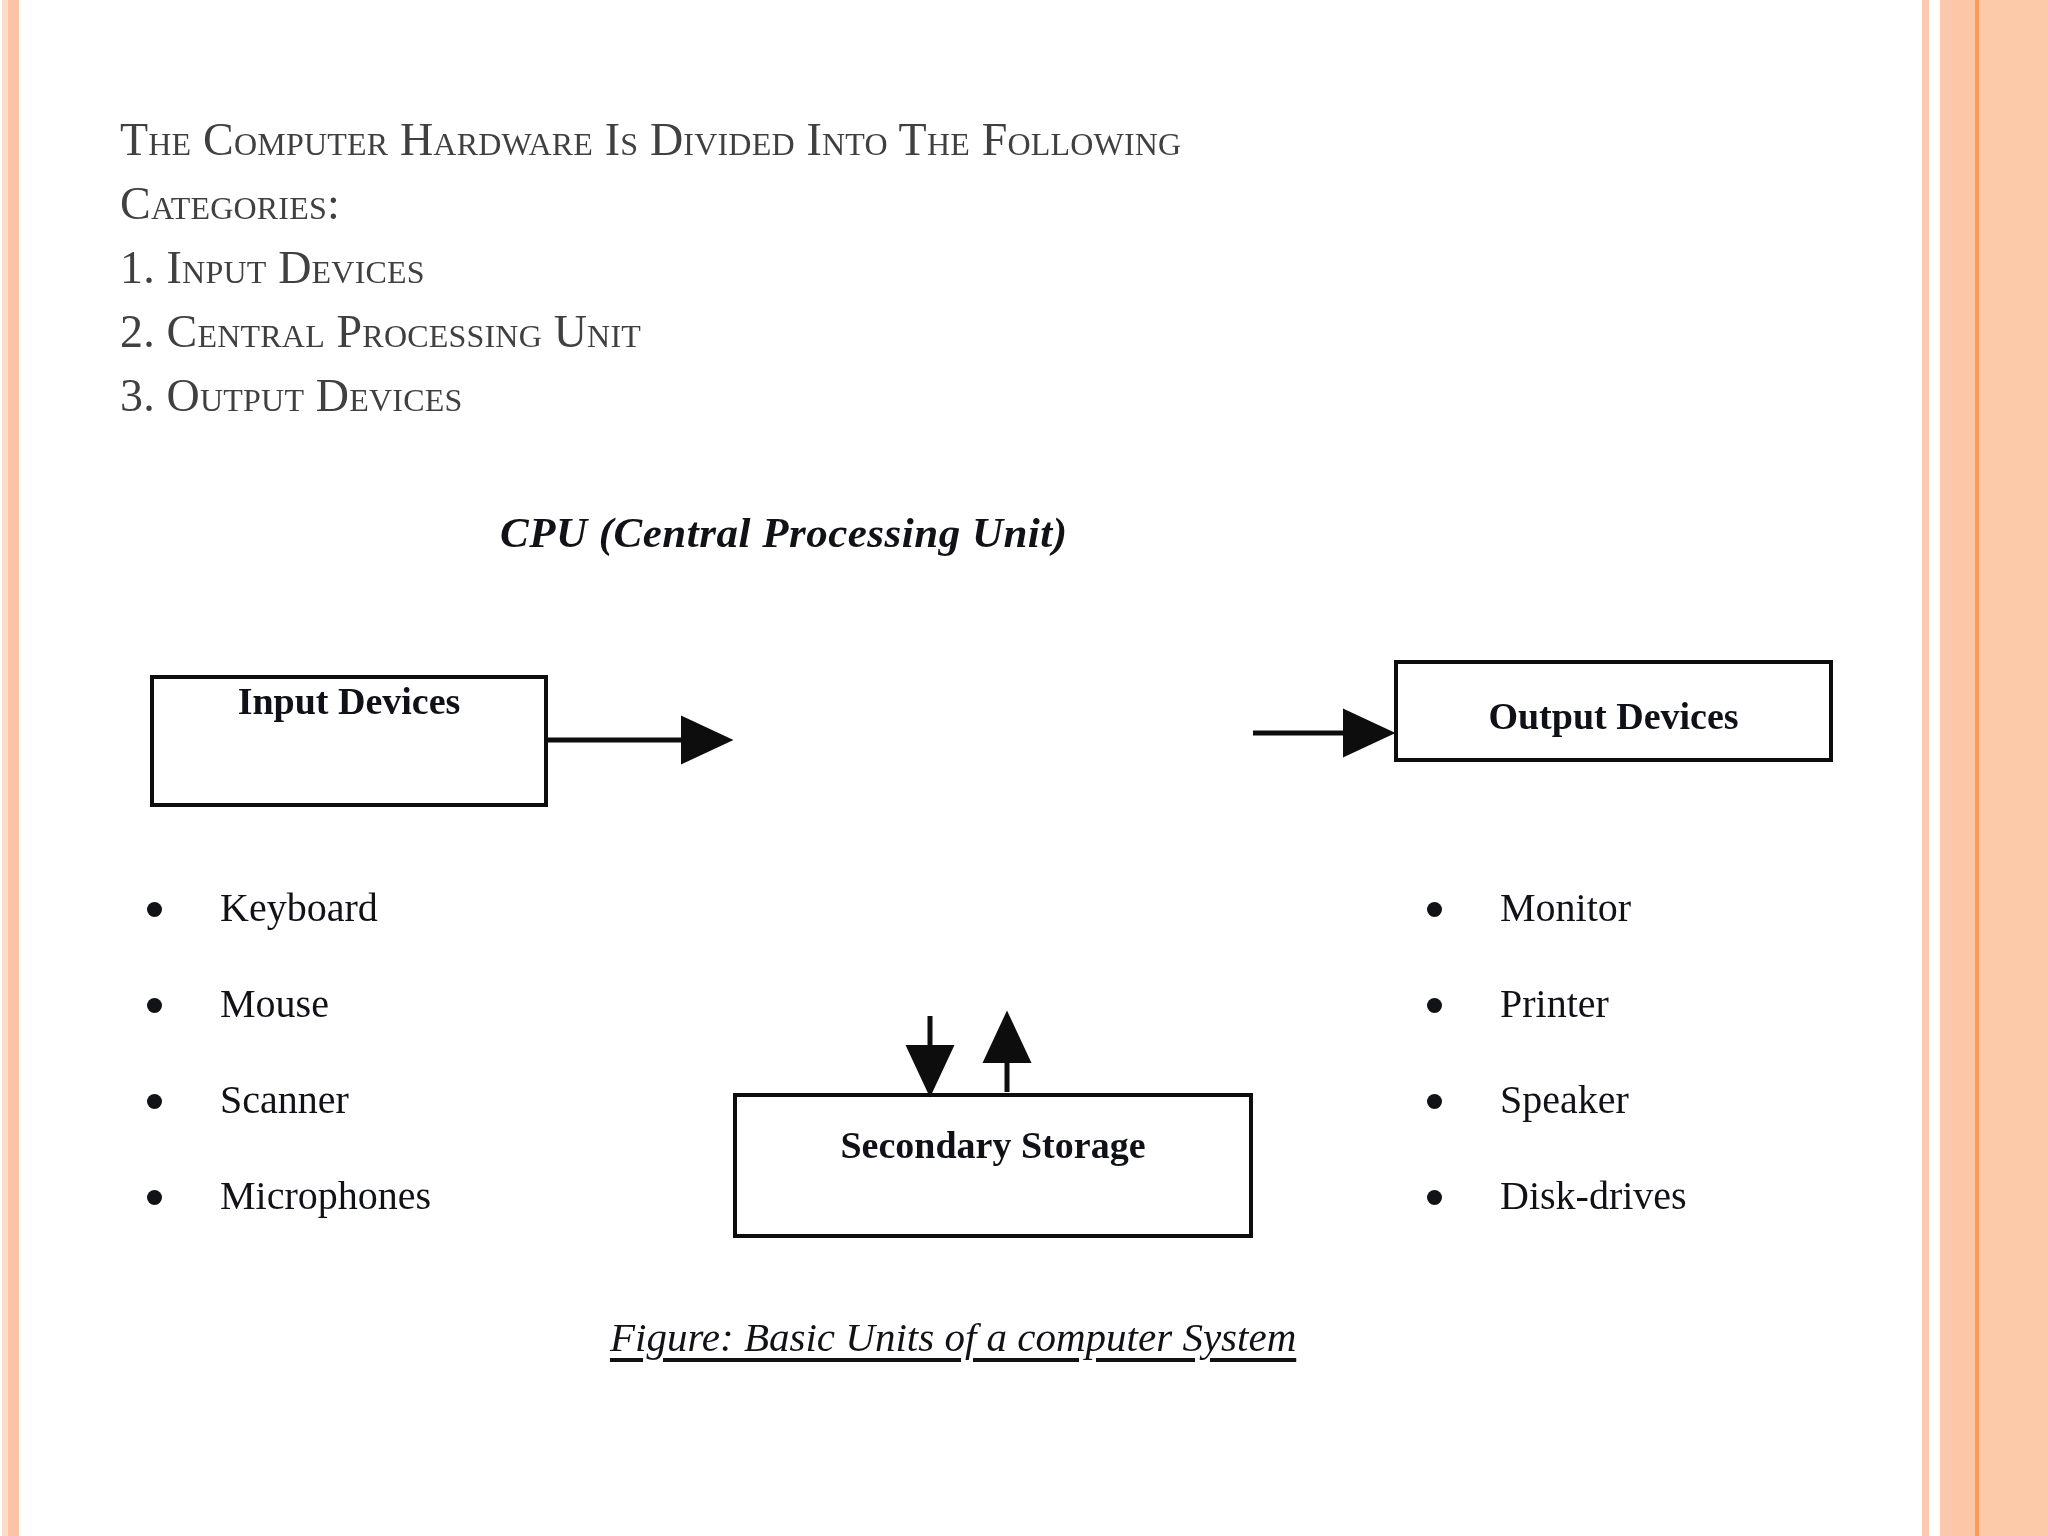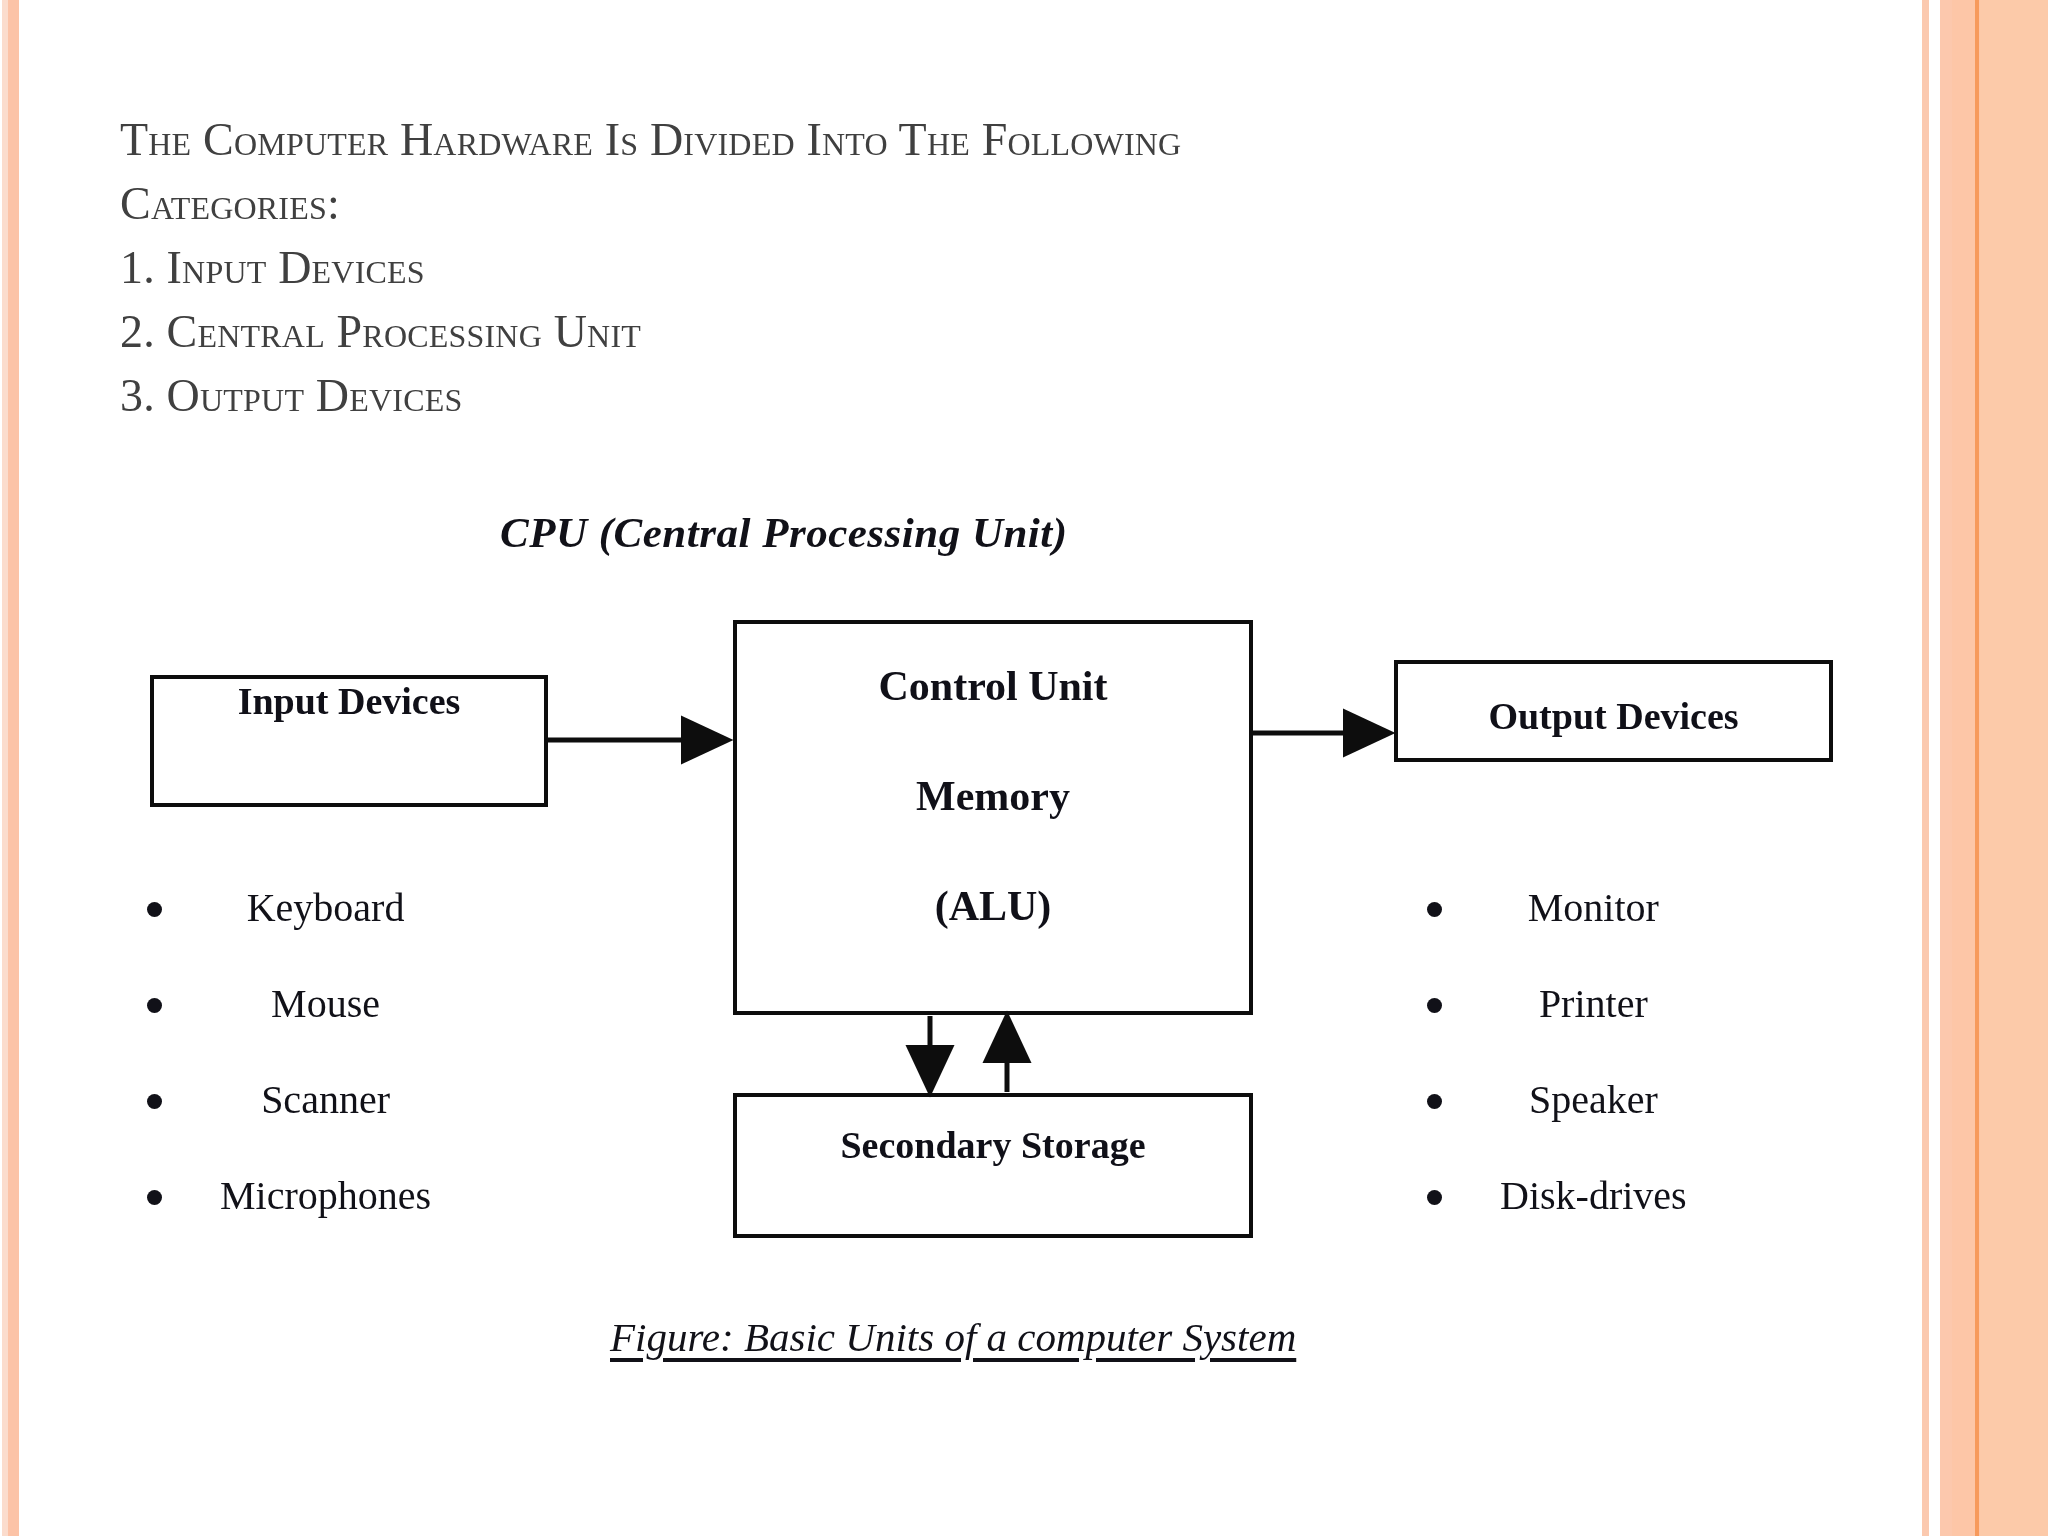--- a/index.html
+++ b/index.html
@@ -117,21 +117,20 @@
   }
 
   
   .bullet-list {
     position: absolute;
     margin: 0;
     padding: 0;
     list-style: none;
     color: #111118;
     font-size: 40px;
-    text-align: center;
   }
   .bullet-list li {
     position: relative;
     padding-left: 85px;
     height: 96px;
     line-height: 96px;
     white-space: nowrap;
   }
   .bullet-list li .bullet-dot {
     position: absolute;
@@ -186,25 +185,20 @@
   </div>
 
   <div id="diagram">
 
     <div id="cpu-caption">CPU (Central Processing Unit)</div>
 
     <div class="dbox" id="box-input">
       <span>Input Devices</span>
     </div>
 
-    <div class="dbox" id="box-cpu">
-      <span class="cpu-line" id="cpu-l1">Control Unit</span>
-      <span class="cpu-line" id="cpu-l2">Memory</span>
-      <span class="cpu-line" id="cpu-l3">(ALU)</span>
-    </div>
 
     <div class="dbox" id="box-output">
       <span>Output Devices</span>
     </div>
 
     <div class="dbox" id="box-storage">
       <span>Secondary Storage</span>
     </div>
 
     <svg id="arrows" viewBox="0 0 2048 1536">

